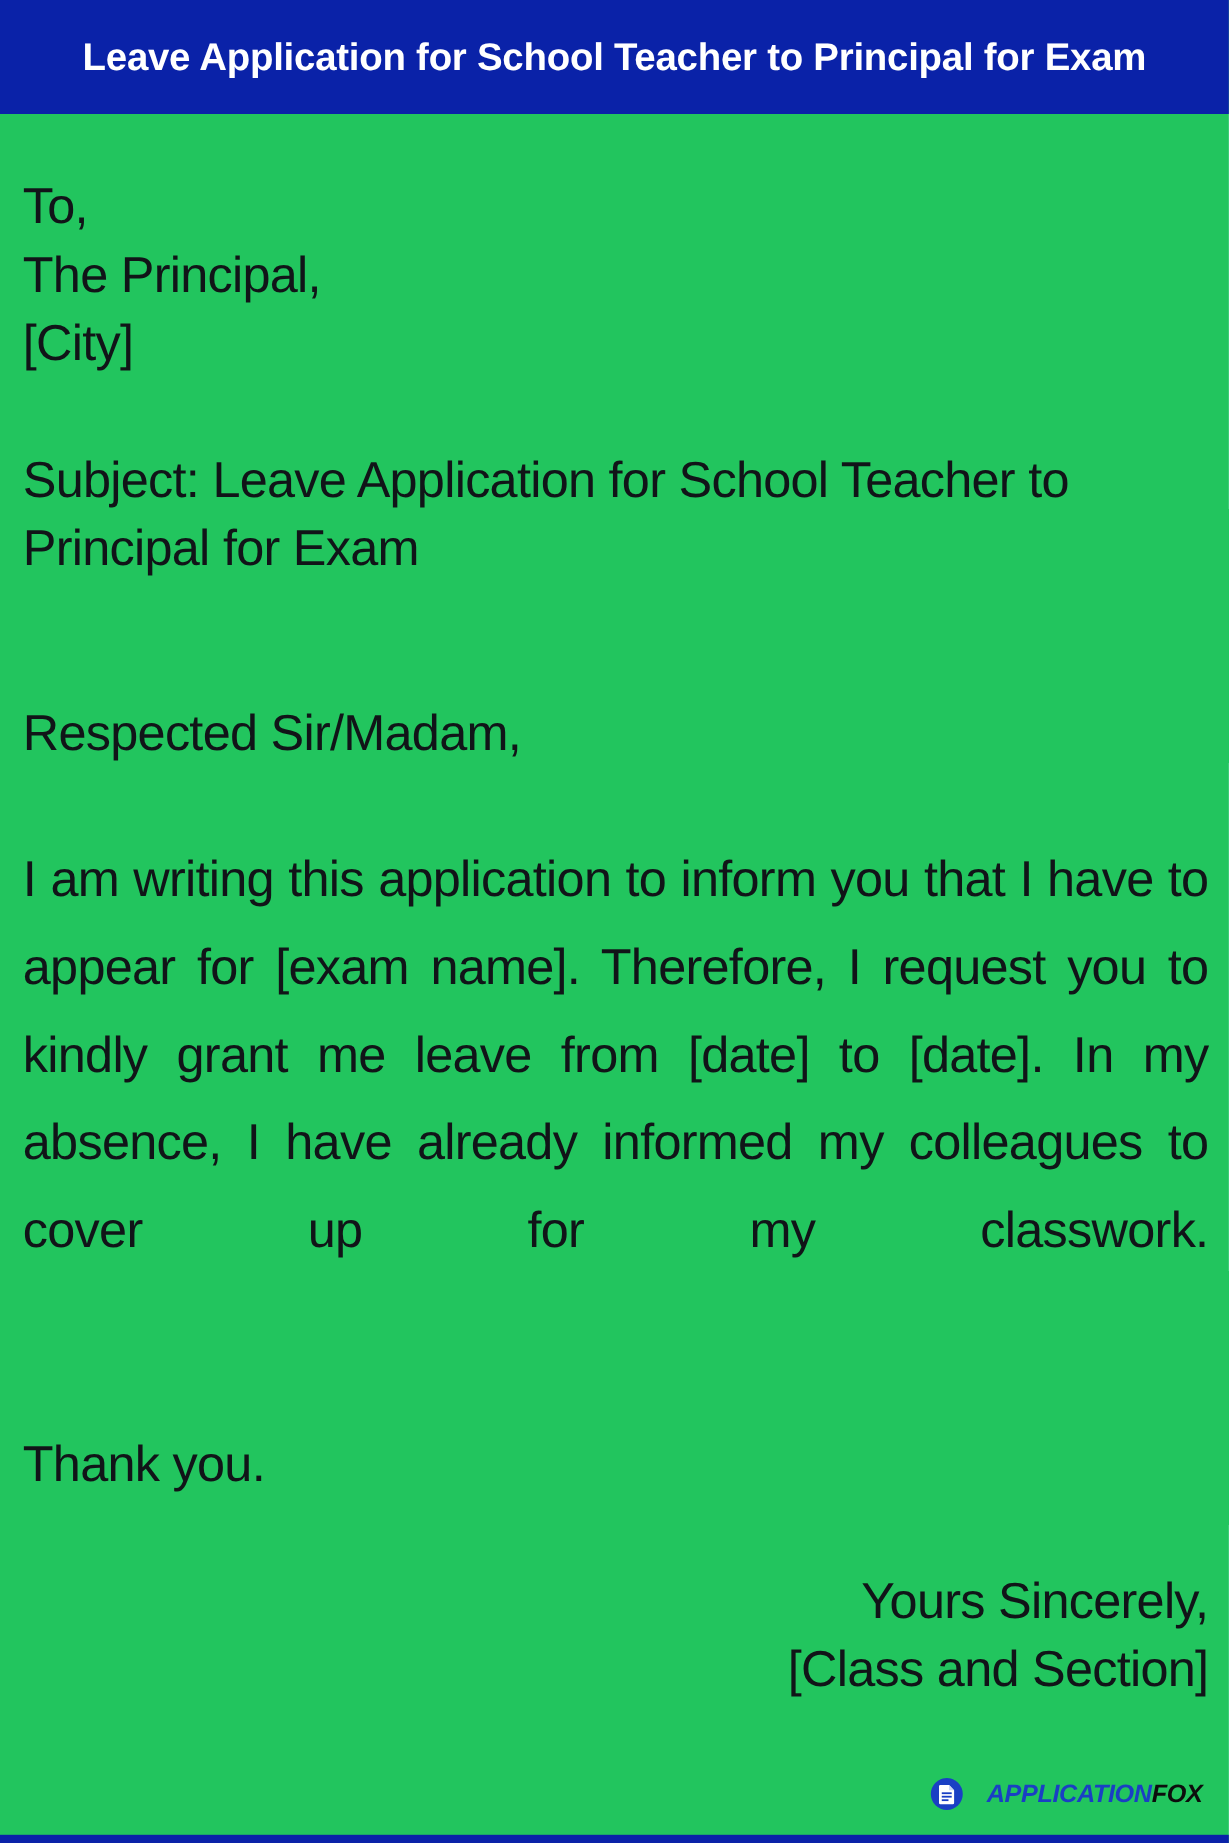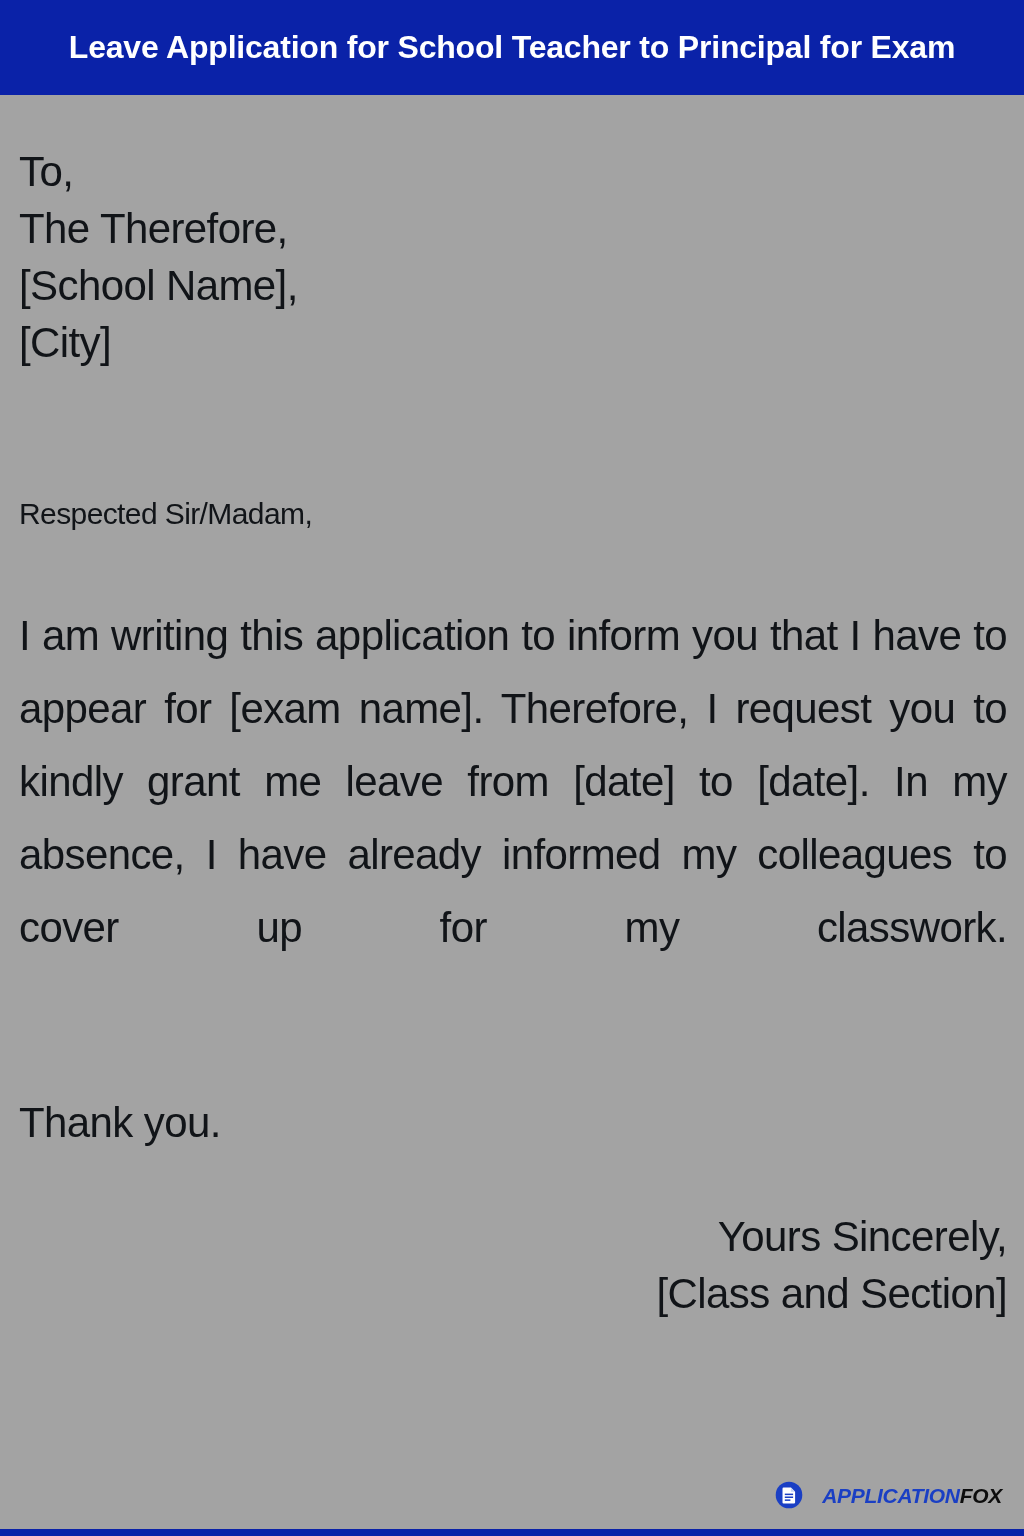--- a/index.html
+++ b/index.html
@@ -11,21 +11,21 @@
     height: 1536px;
     background: #dcf1fd;
     font-family: "Liberation Sans", sans-serif;
     overflow: hidden;
     position: relative;
   }
 
   .page {
     width: 1024px;
     height: 1536px;
-    background: #a3a3a3;
+    background: #22c55e;
     display: flex;
     flex-direction: column;
     position: relative;
     box-sizing: border-box;
   }
 
   
   .header-bar {
     width: 100%;
     height: 95px;
@@ -76,23 +76,24 @@
 
   .subject {
     color: #111418;
     font-size: 42px;
     line-height: 57px;
     letter-spacing: -0.6px;
   }
 
   .salutation {
     color: #111418;
-    font-size: 30px;
-    line-height: 57px;
-    letter-spacing: -0.6px;
+    font-size: 42px;
+    line-height: 57px;
+    letter-spacing: -0.6px;
+    margin-top: 40px;
   }
 
   .para {
     color: #111418;
     font-size: 42px;
     line-height: 73px;
     letter-spacing: -0.6px;
     text-align: justify;
     text-justify: inter-word;
   }
@@ -157,27 +158,27 @@
 <div class="page">
 
   <div class="header-bar">
     <div class="header-title">Leave Application for School Teacher to Principal for Exam</div>
   </div>
 
   <div class="letter-body">
 
     <div class="block">
       <span class="addr-line">To,</span>
-      <span class="addr-line">The Therefore,</span>
-      <span class="addr-line">[School Name],</span>
+      <span class="addr-line">The Principal,</span>
       <span class="addr-line">[City]</span>
     </div>
 
     <div class="gap"></div>
 
+    <div class="subject">Subject: Leave Application for School Teacher to Principal for Exam</div>
 
     <div class="gap"></div>
 
     <div class="salutation">Respected Sir/Madam,</div>
 
     <div class="gap"></div>
 
     <div class="para">I am writing this application to inform you that I have to appear for [exam name]. Therefore, I request you to kindly grant me leave from [date] to [date]. In my absence, I have already informed my colleagues to cover up for my classwork.</div>
 
     <div class="gap"></div>

